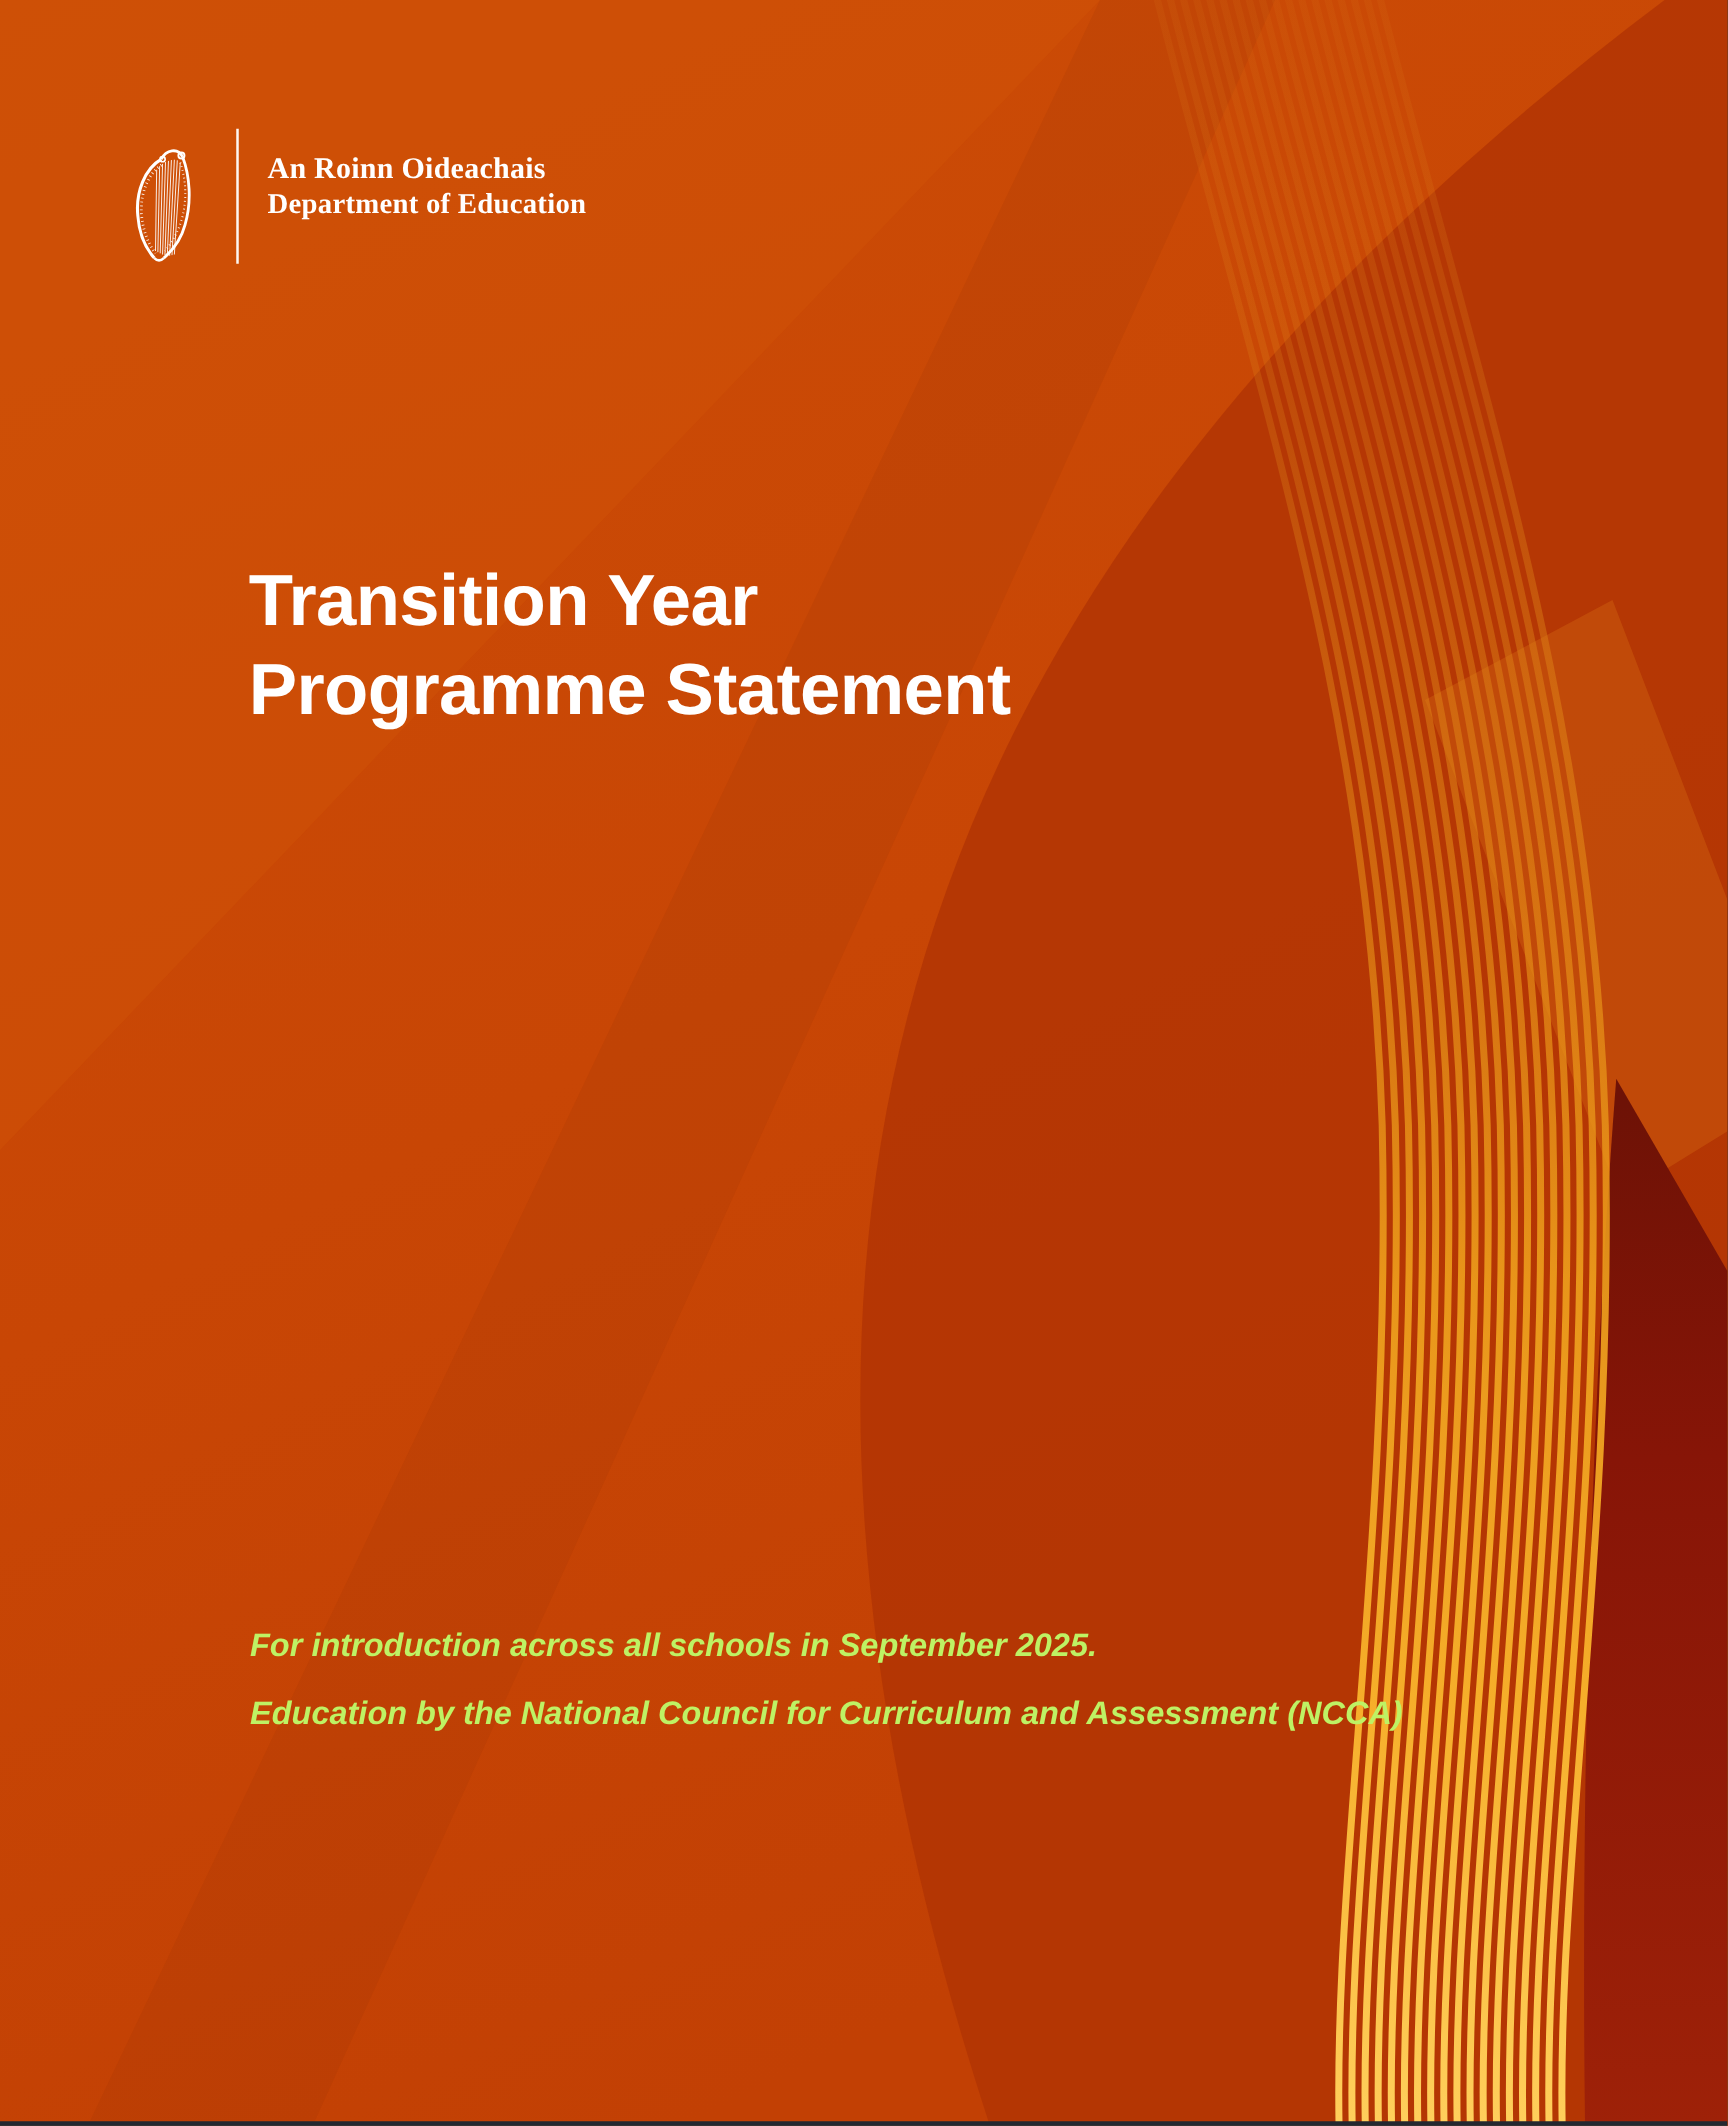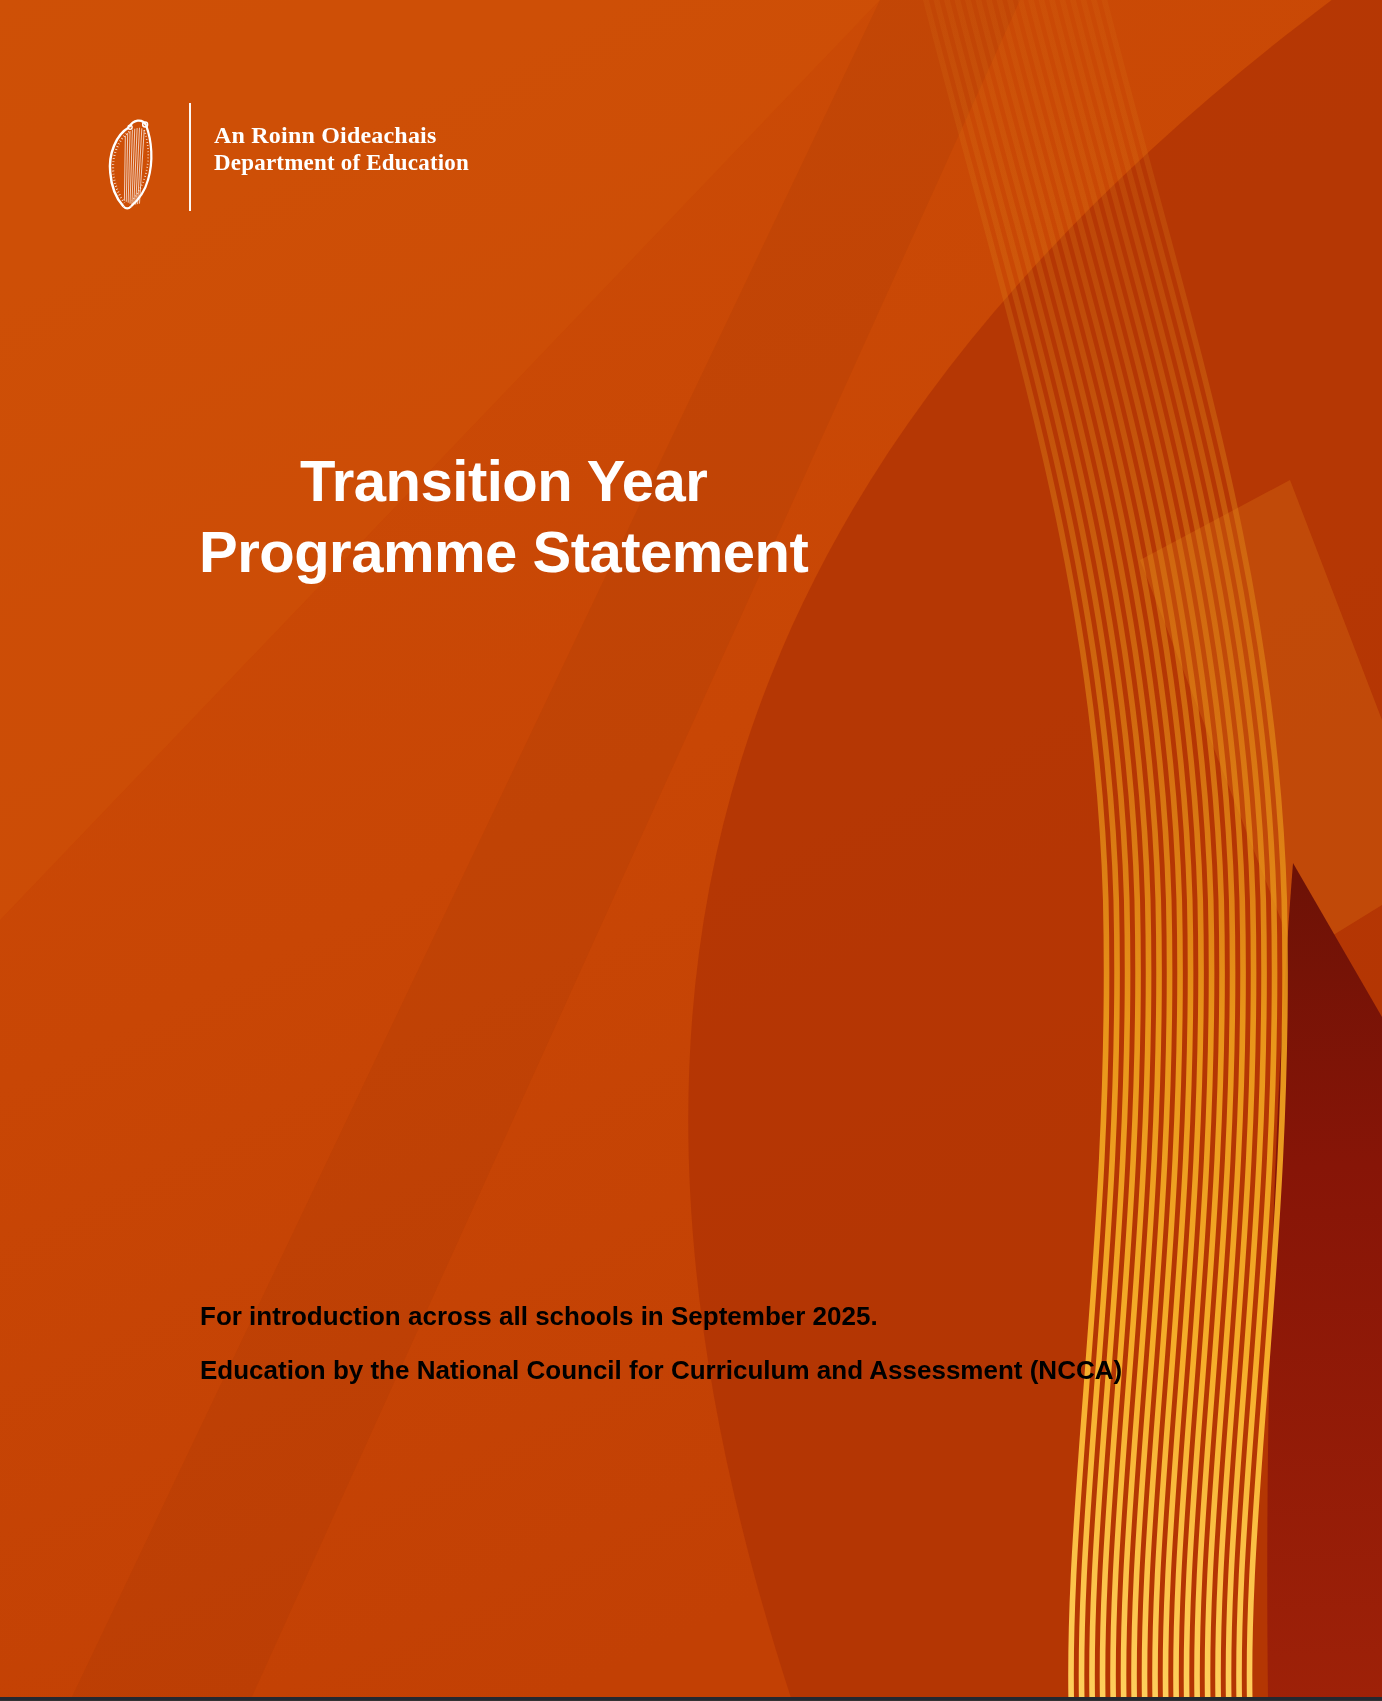--- a/index.html
+++ b/index.html
@@ -22,24 +22,24 @@
   }
   .logo-text{
     position:absolute;left:114px;top:9px;width:420px;
     color:#fff;font-family:"Liberation Serif", serif;
   }
   .logo-text .irish{font-size:24px;font-weight:bold;line-height:28px;letter-spacing:.2px;}
   .logo-text .english{font-size:23px;font-weight:700;line-height:27px;letter-spacing:.2px;}
   .cover-title{
     position:absolute;left:199px;top:445px;
     margin:0;color:#fff;
-    font-size:58px;font-weight:bold;line-height:71px;letter-spacing:-.5px;text-align:center;
+    font-size:58px;font-weight:bold;line-height:71px;letter-spacing:-.5px;
   }
   .notes{
-    position:absolute;left:200px;top:1301px;width:1050px;color:#000000;
+    position:absolute;left:200px;top:1301px;width:1050px;color:#bef264;font-style:italic;
   }
   .notes p{margin:0;font-size:26px;font-weight:bold;line-height:31px;}
   .notes p + p{margin-top:23px;}
   .bottom-edge{
     position:absolute;left:0;bottom:0;width:100%;height:3px;
     background:#232831;
   }
 </style>
 </head>
 <body>

